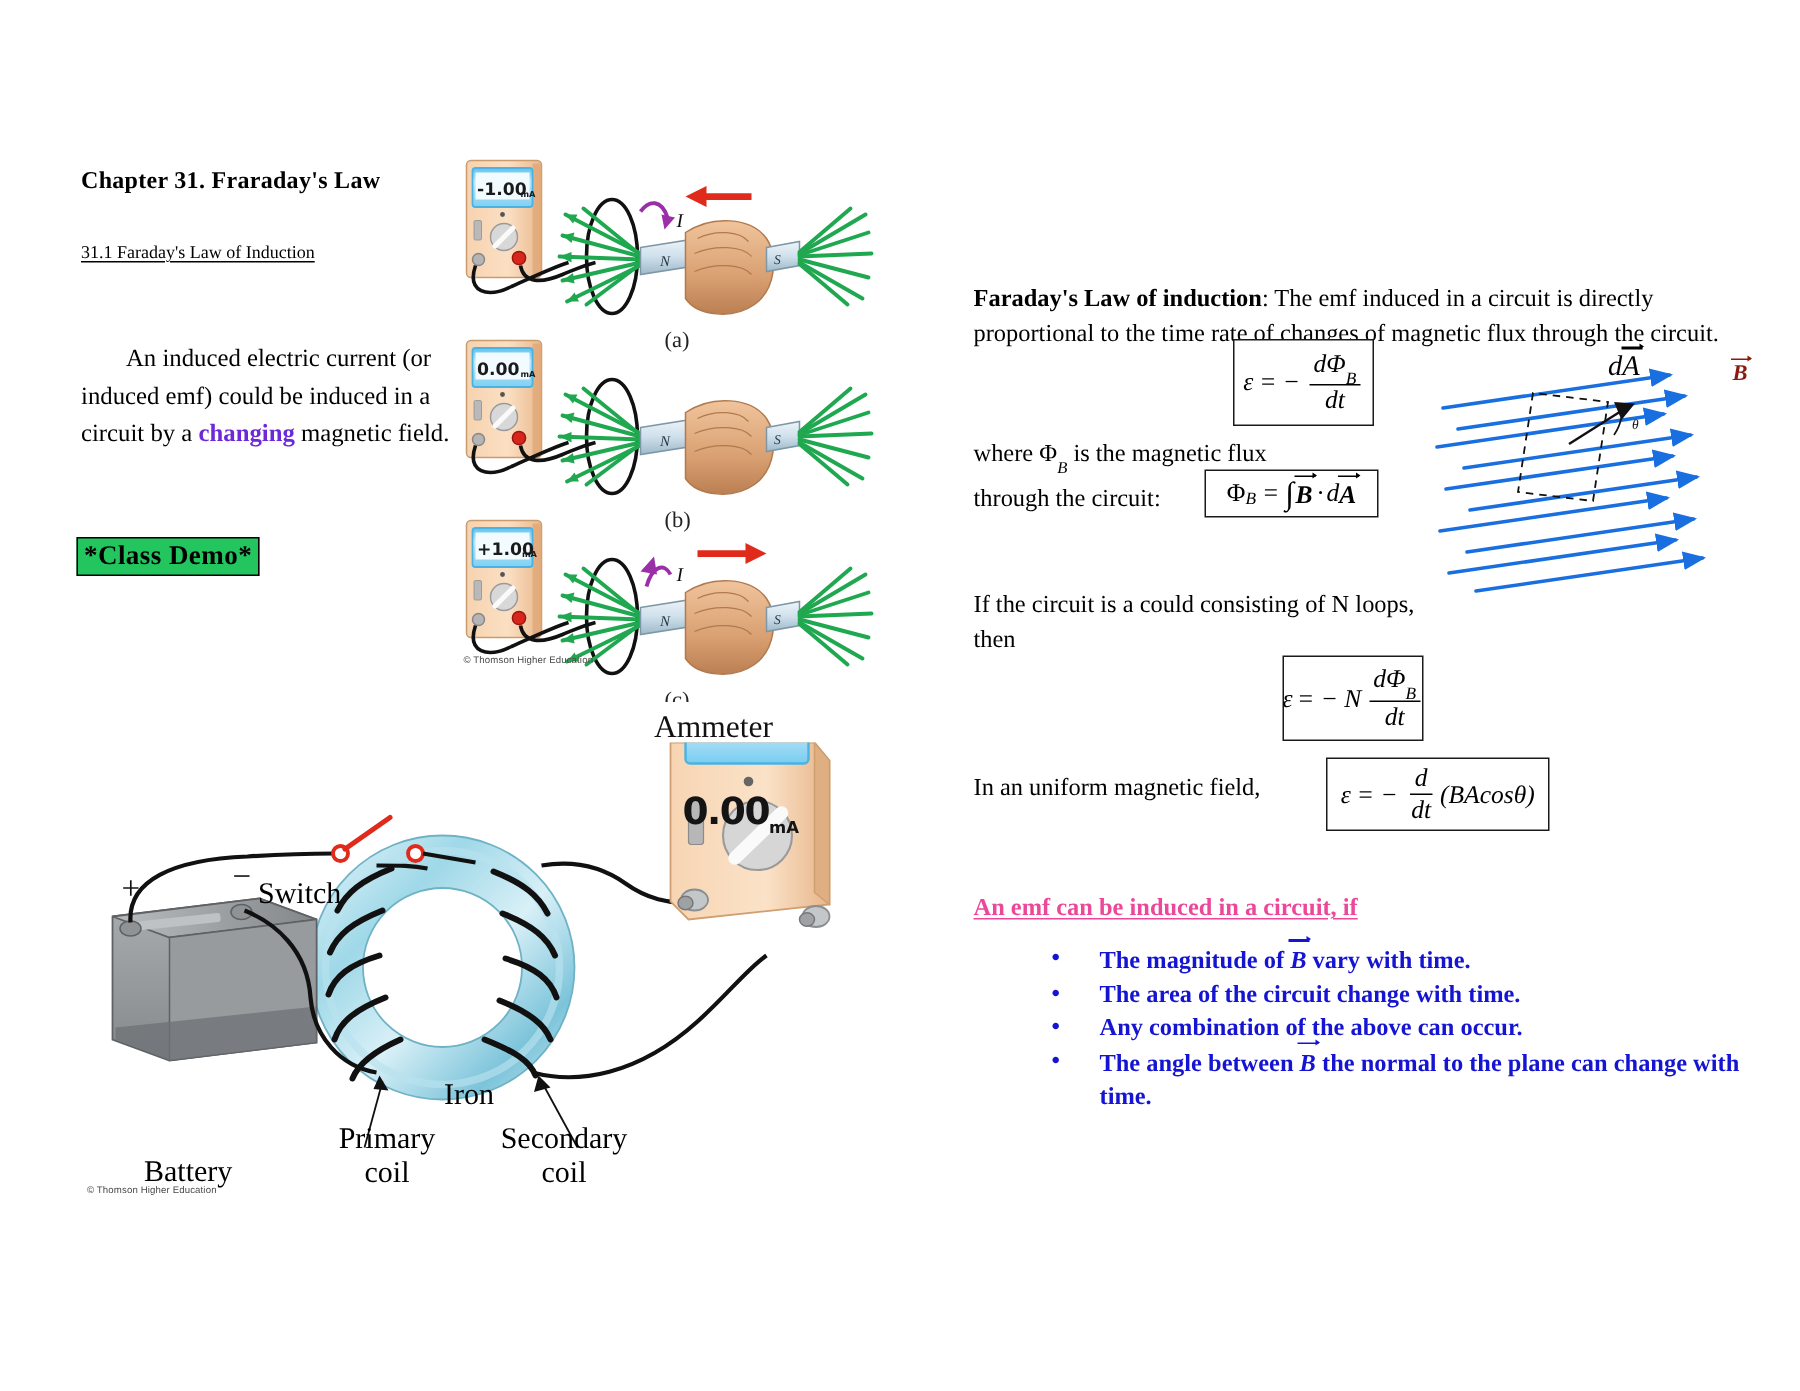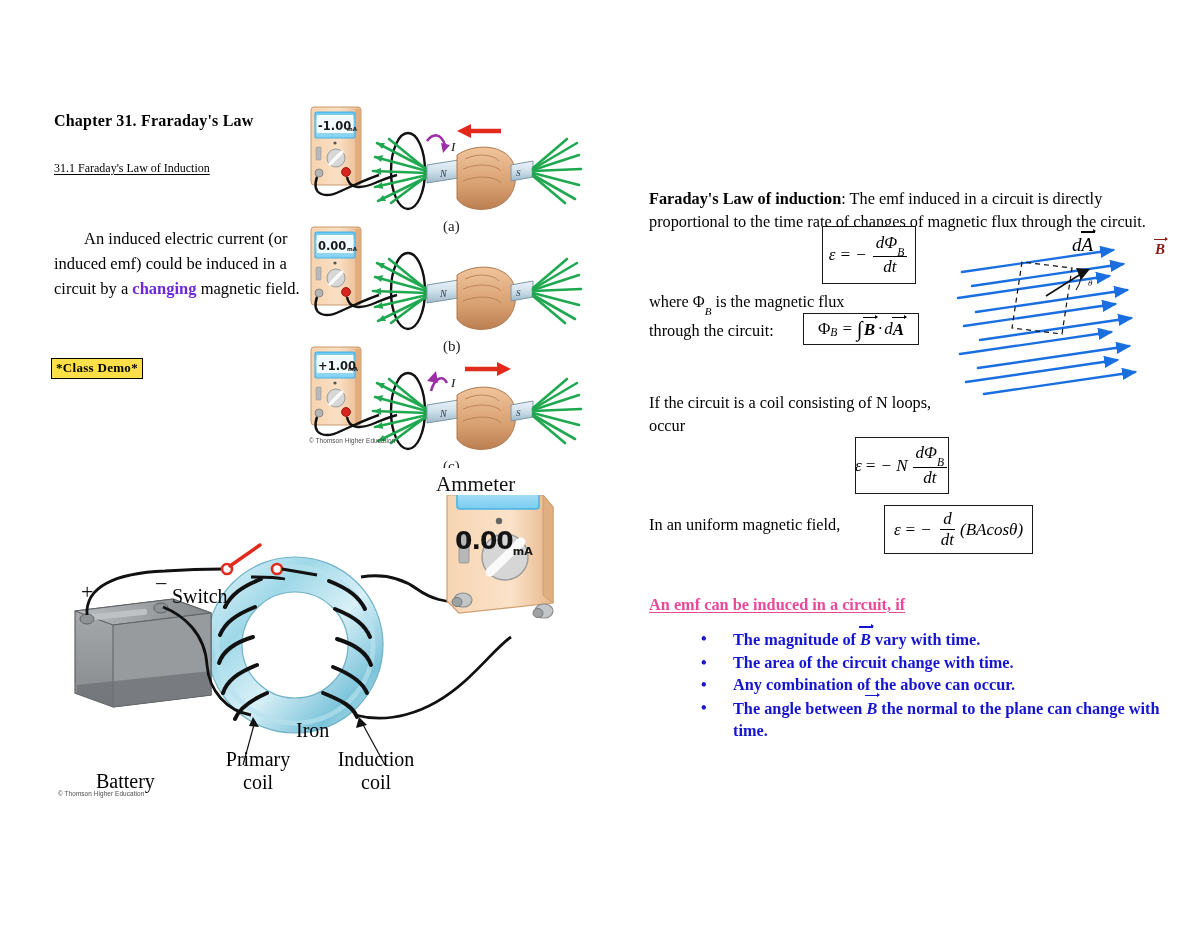--- a/index.html
+++ b/index.html
@@ -43,24 +43,24 @@
     text-indent: 30px;
   }
   #intro-paragraph .red-word {
     color: #6d28d9;
     font-weight: bold;
   }
   #class-demo-box {
     left: 51px; top: 358px;
     border: 1.6px solid #000;
     padding: 1px 4px 2px 4px;
-    font-size: 13px;
+    font-size: 18px;
     font-weight: bold;
     letter-spacing: .3px;
-    background: #fde047;
+    background: #22c55e;
     white-space: nowrap;
   }
 
   
   #faraday-statement {
     left: 649px; top: 157px;
     width: 512px;
     font-size: 16.3px;
     line-height: 23px;
     margin-top: 30px;
@@ -552,21 +552,21 @@
 
 <div class="abs" style="left:455px; top:518px; width:84px; height:44px; display:flex; align-items:center; justify-content:flex-start;">
   <span style="font-family:'DejaVu Sans',sans-serif; font-weight:bold; font-size:25px; color:#141414; letter-spacing:-1px;">0.00</span>
   <span style="font-family:'DejaVu Sans',sans-serif; font-weight:bold; font-size:11px; color:#141414; align-self:flex-end; margin-bottom:4px;">mA</span>
 </div>
 
 <div class="fig-caption" style="left:172px; top:585px; font-size:20px;">Switch</div>
 <div class="fig-caption" style="left:96px; top:770px; font-size:20px;">Battery</div>
 <div class="fig-caption" style="left:296px; top:719px; font-size:20px;text-align:center;">Iron</div>
 <div class="fig-caption" style="left:219px; top:748px; font-size:20px; width:78px; text-align:center; line-height:23px;">Primary coil</div>
-<div class="fig-caption" style="left:330px; top:748px; font-size:20px; width:92px; text-align:center; line-height:23px;">Induction coil</div>
+<div class="fig-caption" style="left:330px; top:748px; font-size:20px; width:92px; text-align:center; line-height:23px;">Secondary coil</div>
 <div class="credit" style="left:58px; top:790px;">© Thomson Higher Education</div>
 
 <div class="abs" id="faraday-statement">
   <b>Faraday's Law of induction</b><span>:  The emf induced in a circuit is directly proportional to the time rate of changes of magnetic flux through the circuit.</span>
 </div>
 
 <div class="abs eqbox" id="eq-faraday">
   <span class="eq">
     <span>ε</span>
     <span style="margin:0 4px;">= −</span>
@@ -588,21 +588,21 @@
       <span class="sub">B</span>
     <span style="margin:0 4px;">=</span>
     <span style="font-size:1.25em; margin-right:1px;">∫</span>
     <span class="vec">B</span>
     <span style="margin:0 2px 0 3px;">·</span>
     <span>d</span>
       <span class="vec">A</span>
   </span>
 </div>
 
-<div class="abs" id="coil-desc">If the circuit is a coil consisting of N loops, occur</div>
+<div class="abs" id="coil-desc">If the circuit is a could consisting of N loops, then</div>
 
 <div class="abs eqbox" id="eq-n-loops">
   <span class="eq">
     <span>ε</span>
     <span style="margin:0 3px;">= − N</span>
     <span class="frac">
       <span class="num"><span>dΦ</span><span class="sub">B</span></span>
       <span class="den">dt</span>
     </span>
   </span>

